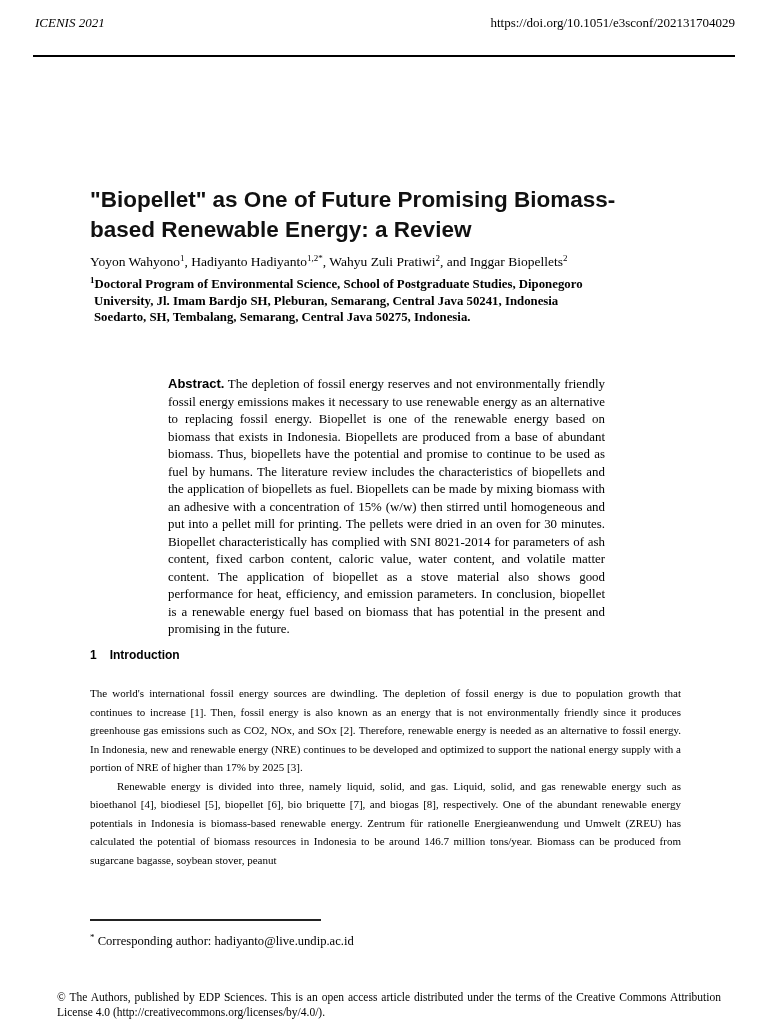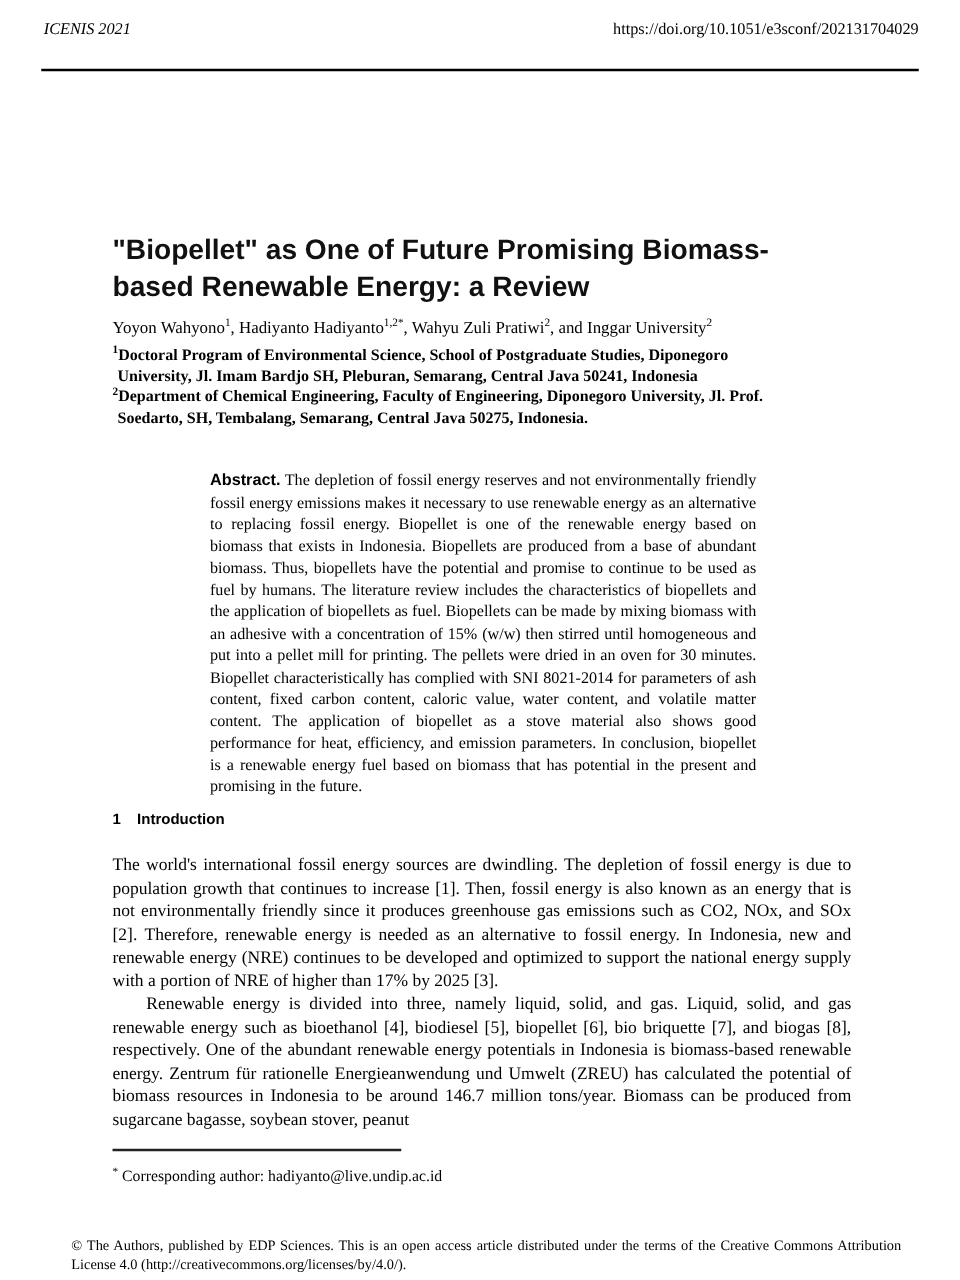--- a/index.html
+++ b/index.html
@@ -70,21 +70,21 @@
     top: 648px; left: 90px; width: 600px;
     font-family: "Liberation Sans", sans-serif;
     font-weight: bold;
     font-size: 12px;
   }
   .section-number { margin-right: 13px; }
   
   .body-text {
     position: absolute;
     top: 684px; left: 90px; width: 591px;
-    font-size: 14px; line-height: 18.5px;
+    font-size: 11px; line-height: 18.5px;
     text-align: justify;
   }
   .body-text p { margin: 0; }
   .body-text p.indented { text-indent: 27px; }
   
   .footnote-rule {
     position: absolute;
     top: 919px; left: 90px; width: 231px; height: 2px;
     background: #222;
   }
@@ -113,26 +113,25 @@
     </div>
     <div class="header-right">https://doi.org/10.1051/e3sconf/202131704029</div>
   </div>
   <div class="header-rule"></div>
 
   <div class="paper-title">
     <div>"Biopellet" as One of Future Promising Biomass-</div>
     <div>based Renewable Energy: a Review</div>
   </div>
 
-  <div class="authors-line"><span class="author-first">Yoyon</span><span> Wahyono</span><sup>1</sup><span>, </span><span class="author-first">Hadiyanto</span><span> Hadiyanto</span><sup>1,2*</sup><span>, </span><span class="author-first">Wahyu</span><span> Zuli Pratiwi</span><sup>2</sup><span>, and </span><span class="author-first">Inggar</span><span> University</span><sup>2</sup></div>
+  <div class="authors-line"><span class="author-first">Yoyon</span><span> Wahyono</span><sup>1</sup><span>, </span><span class="author-first">Hadiyanto</span><span> Hadiyanto</span><sup>1,2*</sup><span>, </span><span class="author-first">Wahyu</span><span> Zuli Pratiwi</span><sup>2</sup><span>, and </span><span class="author-first">Inggar</span><span> Biopellets</span><sup>2</sup></div>
 
   <div class="affiliations">
     <div class="affiliation-line"><sup>1</sup><span>Doctoral Program of Environmental Science, School of Postgraduate Studies, Diponegoro</span></div>
     <div class="affiliation-line cont"><span>University, Jl. Imam Bardjo SH, Pleburan, Semarang, Central Java 50241, Indonesia</span></div>
-    <div class="affiliation-line"><sup>2</sup><span>Department of Chemical Engineering, Faculty of Engineering, Diponegoro University, Jl. Prof.</span></div>
     <div class="affiliation-line cont"><span>Soedarto, SH, Tembalang, Semarang, Central Java 50275, Indonesia.</span></div>
   </div>
 
   <div class="abstract"><span class="abstract-label">Abstract.</span><span> The depletion of fossil energy reserves and not environmentally friendly fossil energy emissions makes it necessary to use renewable energy as an alternative to replacing fossil energy. Biopellet is one of the renewable energy based on biomass that exists in Indonesia. Biopellets are produced from a base of abundant biomass. Thus, biopellets have the potential and promise to continue to be used as fuel by humans. The literature review includes the characteristics of biopellets and the application of biopellets as fuel. Biopellets can be made by mixing biomass with an adhesive with a concentration of 15% (w/w) then stirred until homogeneous and put into a pellet mill for printing. The pellets were dried in an oven for 30 minutes. Biopellet characteristically has complied with SNI 8021-2014 for parameters of ash content, fixed carbon content, caloric value, water content, and volatile matter content. The application of biopellet as a stove material also shows good performance for heat, efficiency, and emission parameters. In conclusion, biopellet is a renewable energy fuel based on biomass that has potential in the present and promising in the future.</span></div>
 
   <div class="section-heading"><span class="section-number">1</span><span>Introduction</span></div>
 
   <div class="body-text">
     <p>The world's international fossil energy sources are dwindling. The depletion of fossil energy is due to population growth that continues to increase [1]. Then, fossil energy is also known as an energy that is not environmentally friendly since it produces greenhouse gas emissions such as CO2, NOx, and SOx [2]. Therefore, renewable energy is needed as an alternative to fossil energy. In Indonesia, new and renewable energy (NRE) continues to be developed and optimized to support the national energy supply with a portion of NRE of higher than 17% by 2025 [3].</p>
     <p class="indented">Renewable energy is divided into three, namely liquid, solid, and gas. Liquid, solid, and gas renewable energy such as bioethanol [4], biodiesel [5], biopellet [6], bio briquette [7], and biogas [8], respectively. One of the abundant renewable energy potentials in Indonesia is biomass-based renewable energy. Zentrum für rationelle Energieanwendung und Umwelt (ZREU) has calculated the potential of biomass resources in Indonesia to be around 146.7 million tons/year. Biomass can be produced from sugarcane bagasse, soybean stover, peanut</p>

